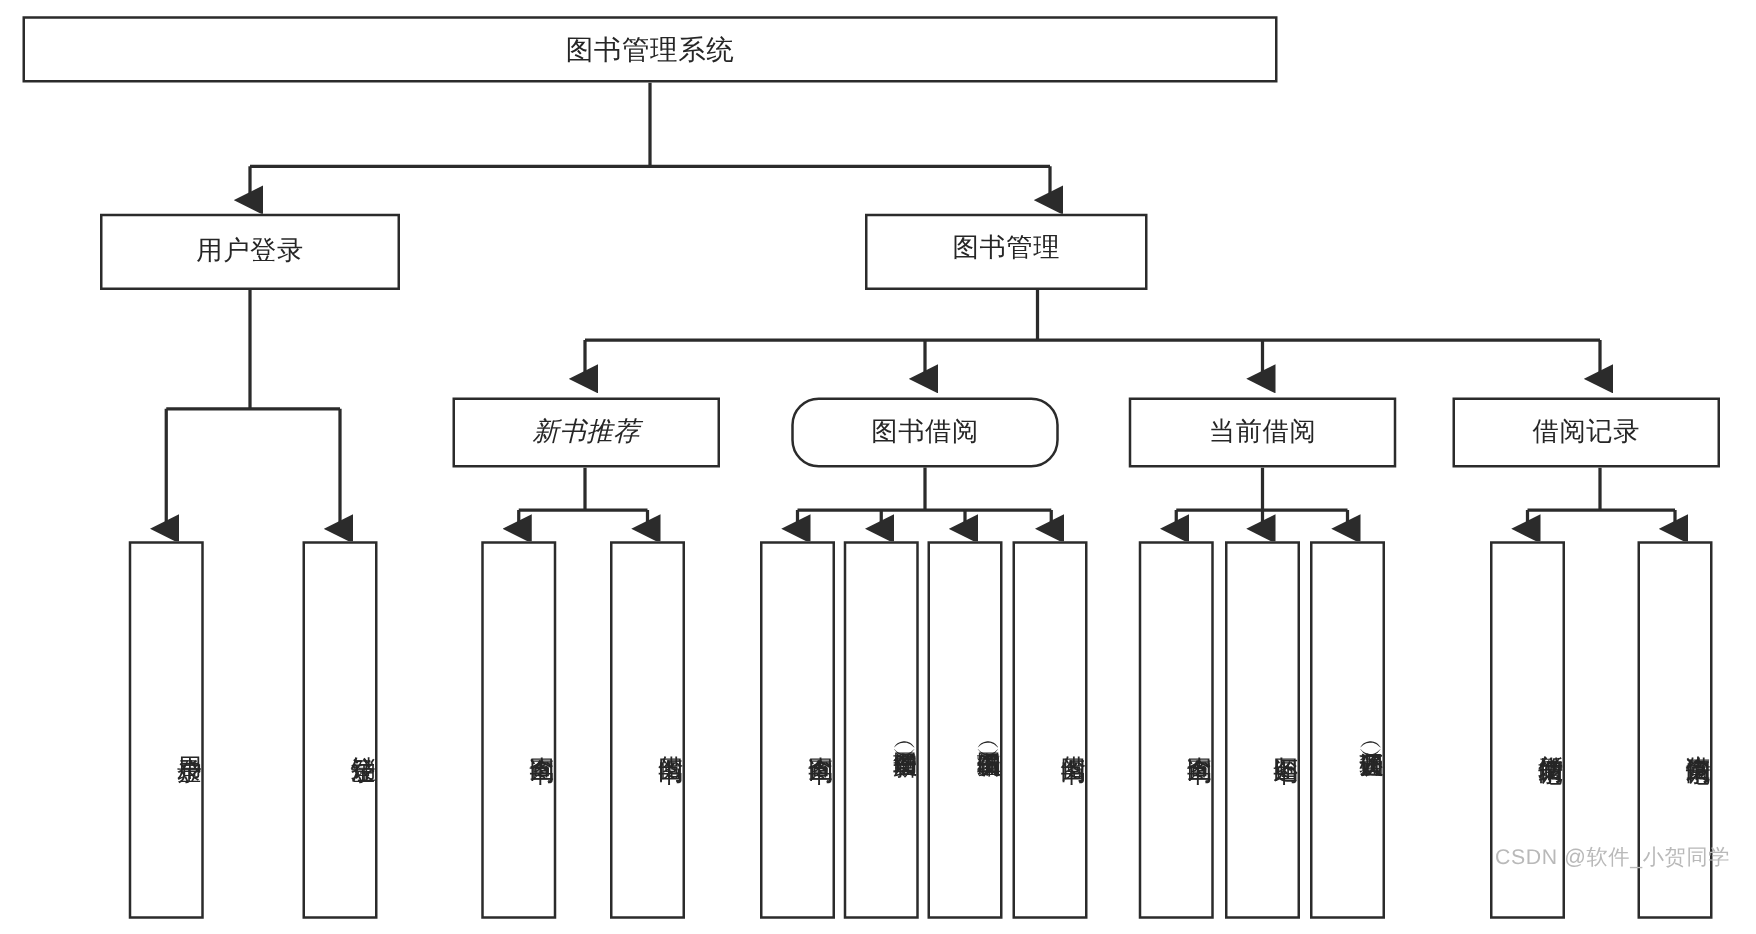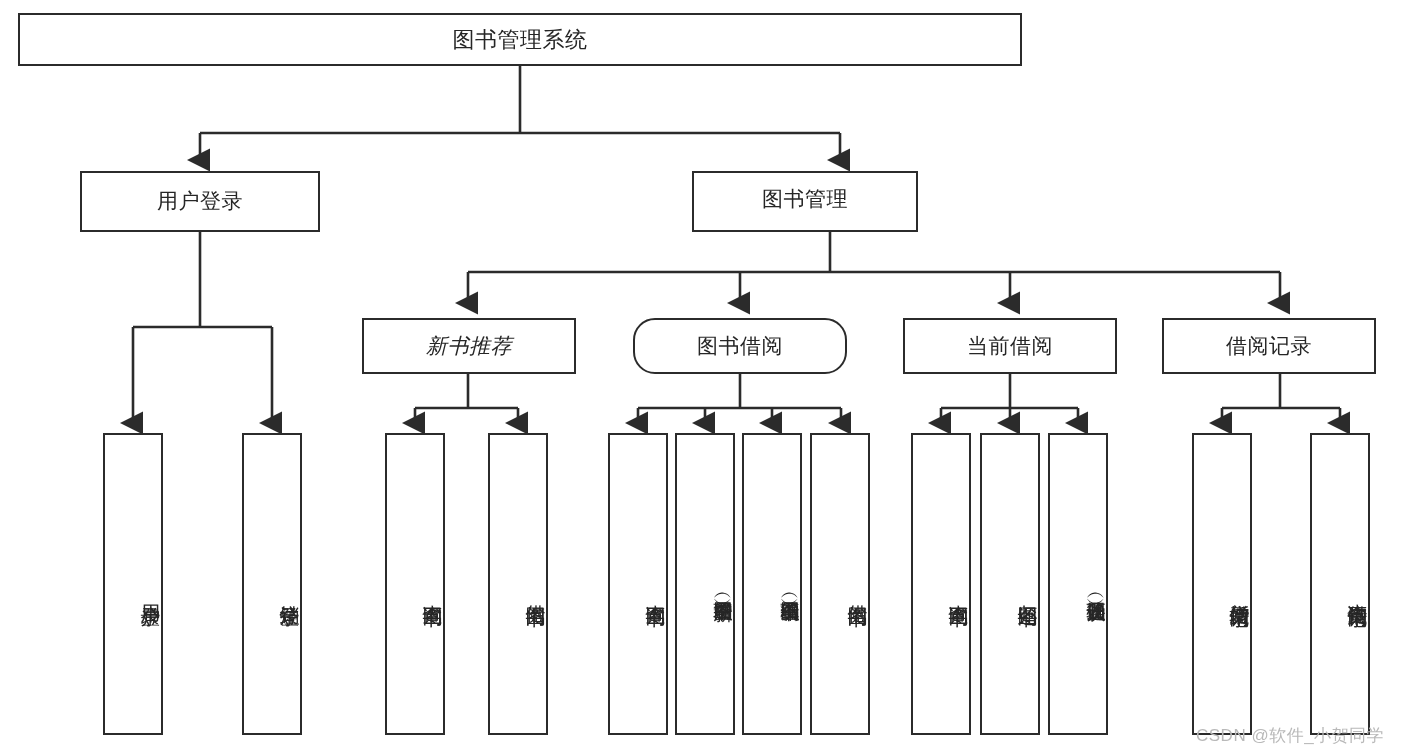--- a/index.html
+++ b/index.html
@@ -186,15 +186,15 @@
     <span>确认归还（管理员）</span>
   </div>
 
   <div class="node leaf" style="left:1192px; top:433px; width:60px; height:302px;">
     <span>新增借阅记录</span>
   </div>
   <div class="node leaf" style="left:1310px; top:433px; width:60px; height:302px;">
     <span>查询借阅记录</span>
   </div>
 
-  <div class="watermark" style="left:1196px; top:724px;">CSDN @软件_小贺同学</div>
+  <div class="watermark" style="left:1196px; top:674px;">CSDN @软件_小贺同学</div>
 
 </div>
 
 </body></html>

